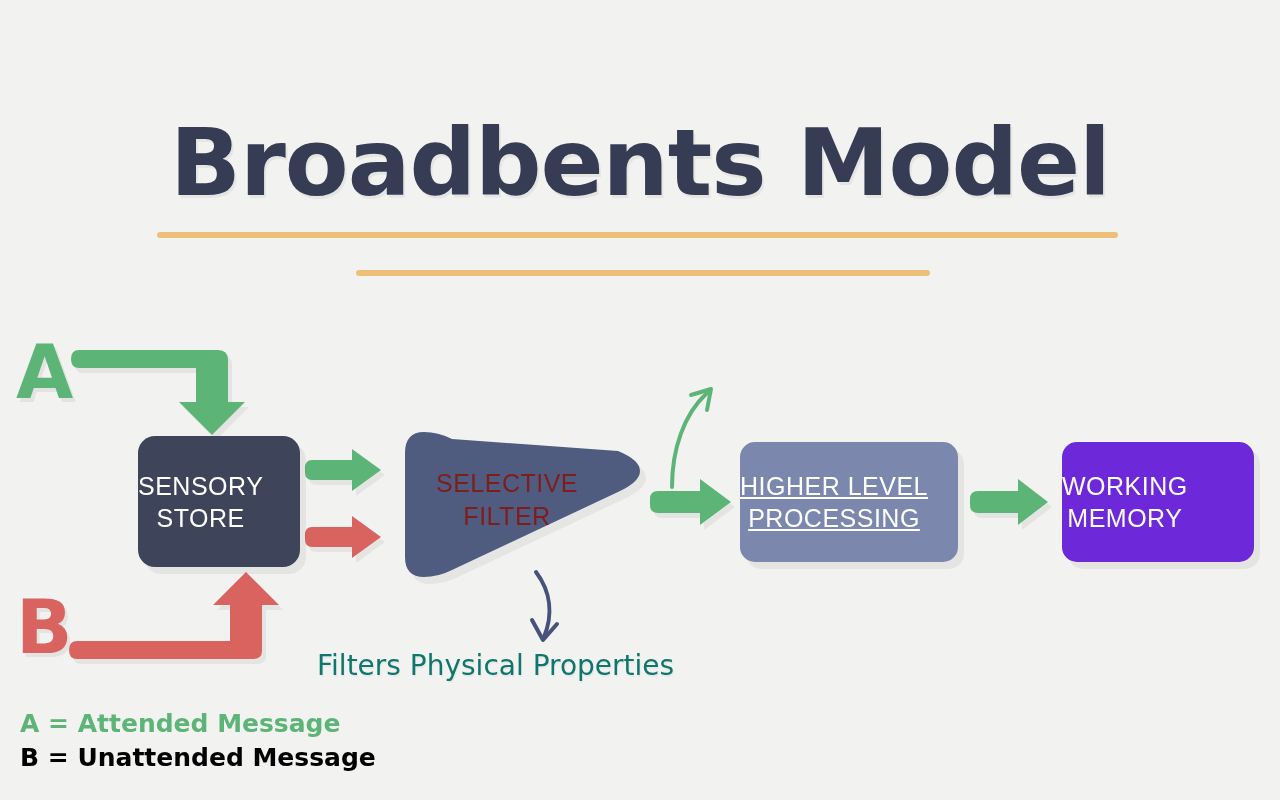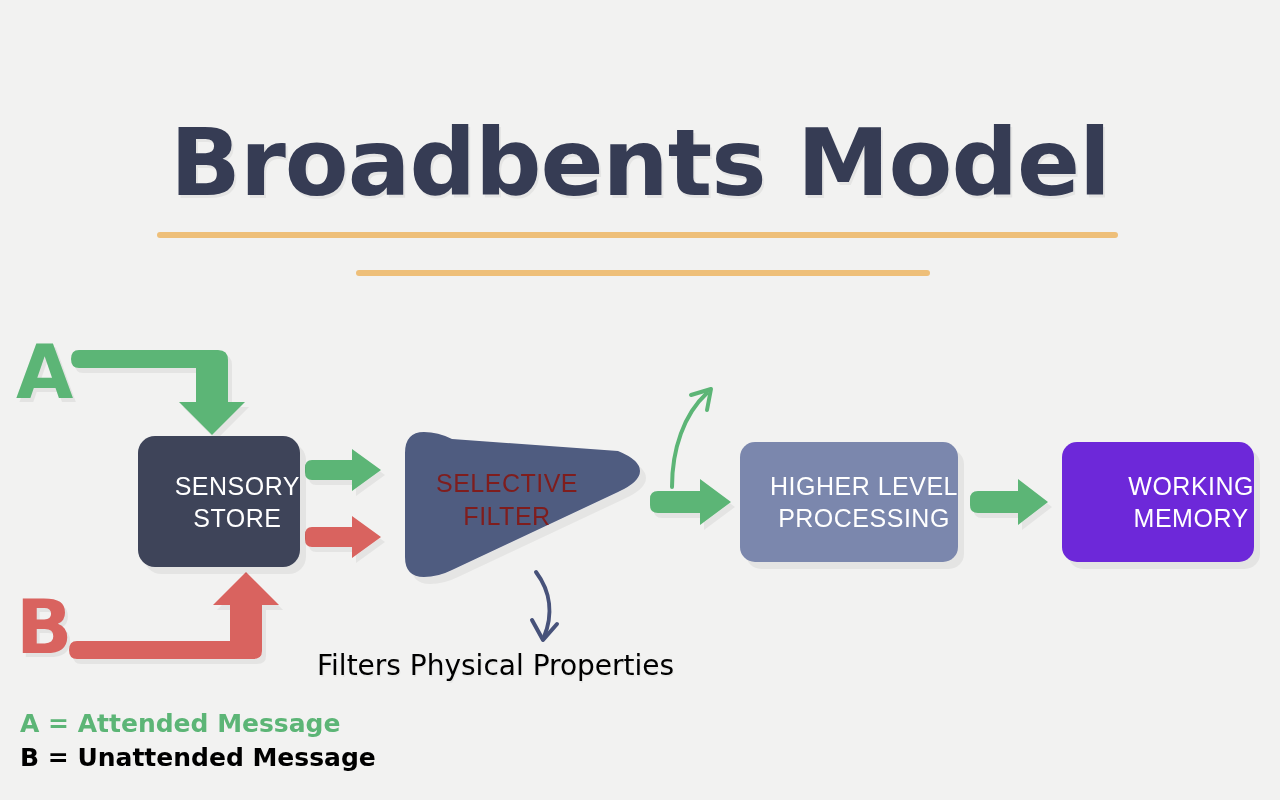--- a/index.html
+++ b/index.html
@@ -66,21 +66,21 @@
     text-shadow: 3px 4px 0 rgba(0,0,0,0.06);
   }
   .letter-a { left: 16px; top: 296px; color: #5cb576; }
   .letter-b { left: 16px; top: 551px; color: #d9635f; }
 
   
   .node {
     position: absolute;
     display: flex;
     align-items: center;
-    justify-content: flex-end;
+    justify-content: flex-start;
     text-align: center;
     color: #ffffff;
     font-family: "Liberation Sans", sans-serif;
     font-weight: normal;
     letter-spacing: 0.5px;
     box-shadow: 6px 7px 0 rgba(0,0,0,0.055);
   }
   .node span { display: block; }
 
   .sensory-store {
@@ -91,20 +91,21 @@
     font-size: 25px;
     line-height: 1.28;
   }
   .higher-level {
     left: 740px; top: 403px;
     width: 218px; height: 120px;
     background: #7b87ad;
     border-radius: 15px;
     font-size: 25px;
     line-height: 1.30;
+    text-decoration: underline;
   }
   .working-memory {
     left: 1062px; top: 403px;
     width: 192px; height: 120px;
     background: #6d28d9;
     border-radius: 15px;
     font-size: 25px;
     line-height: 1.30;
   }
   .filter-label {
@@ -126,21 +127,21 @@
     line-height: 1;
   }
   .bottleneck {
     left: 683px; top: 305px;
     color: #5cb576;
     font-size: 28px;
     text-shadow: 1px 2px 0 rgba(0,0,0,0.04);
   }
   .filters-physical {
     left: 317px; top: 613px;
-    color: #000000;
+    color: #0f766e;
     font-size: 28px;
     text-shadow: 1px 2px 0 rgba(0,0,0,0.04);
   }
 
   
   .legend {
     position: absolute;
     left: 20px; top: 668px;
     font-family: "DejaVu Sans", sans-serif;
     font-size: 25px;

